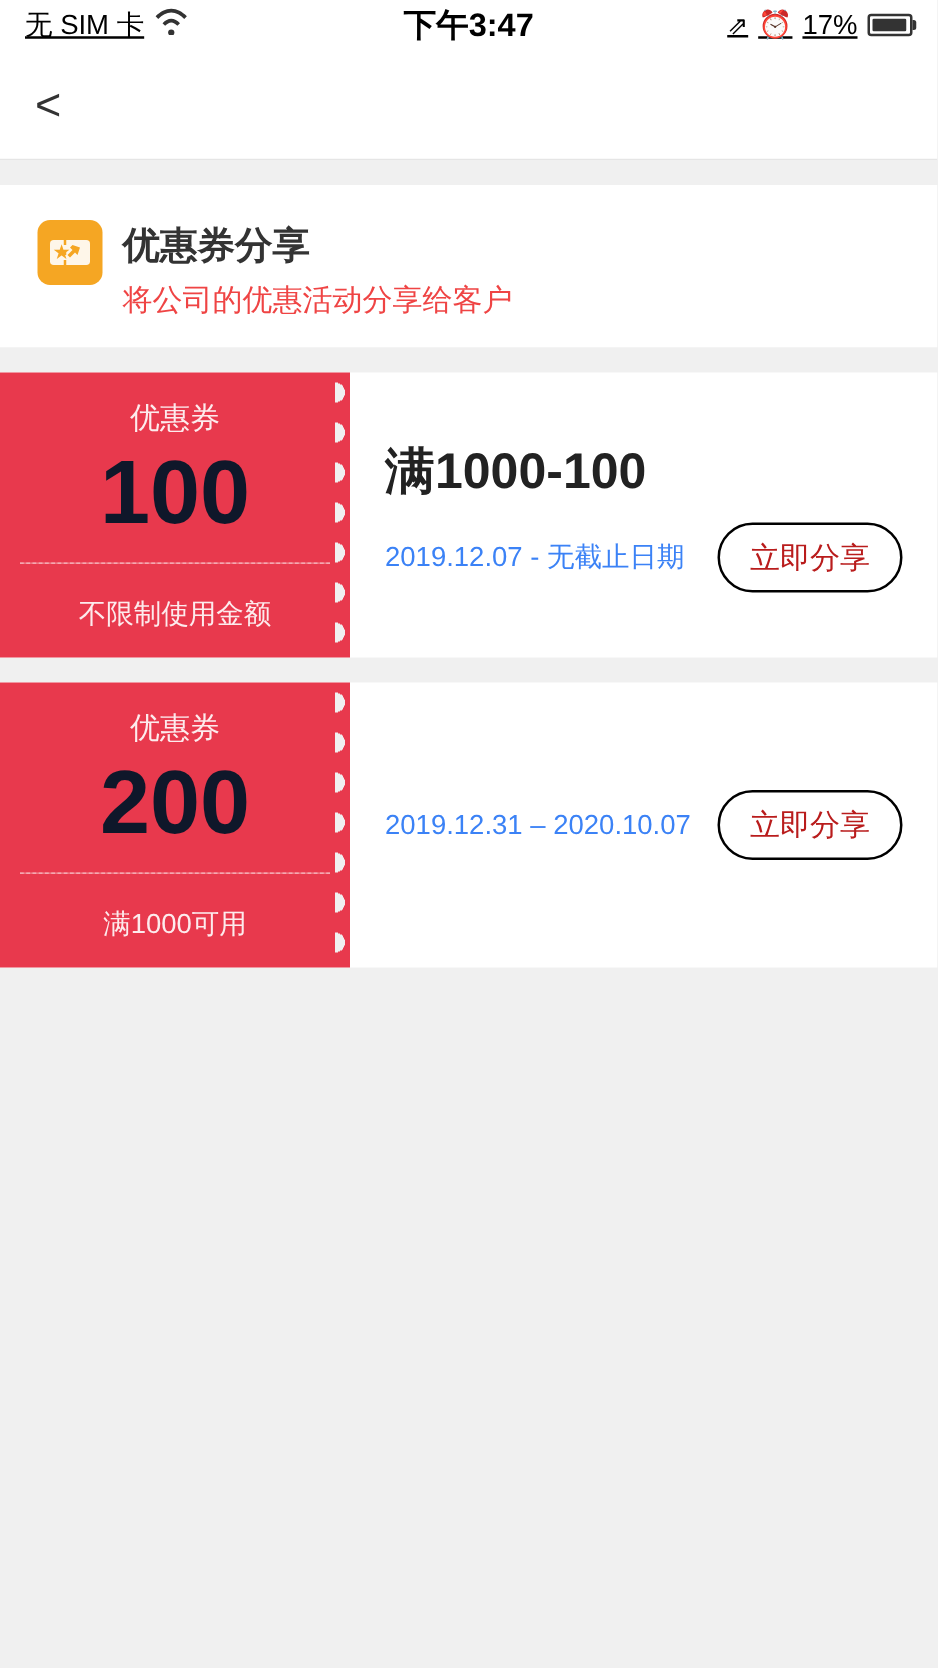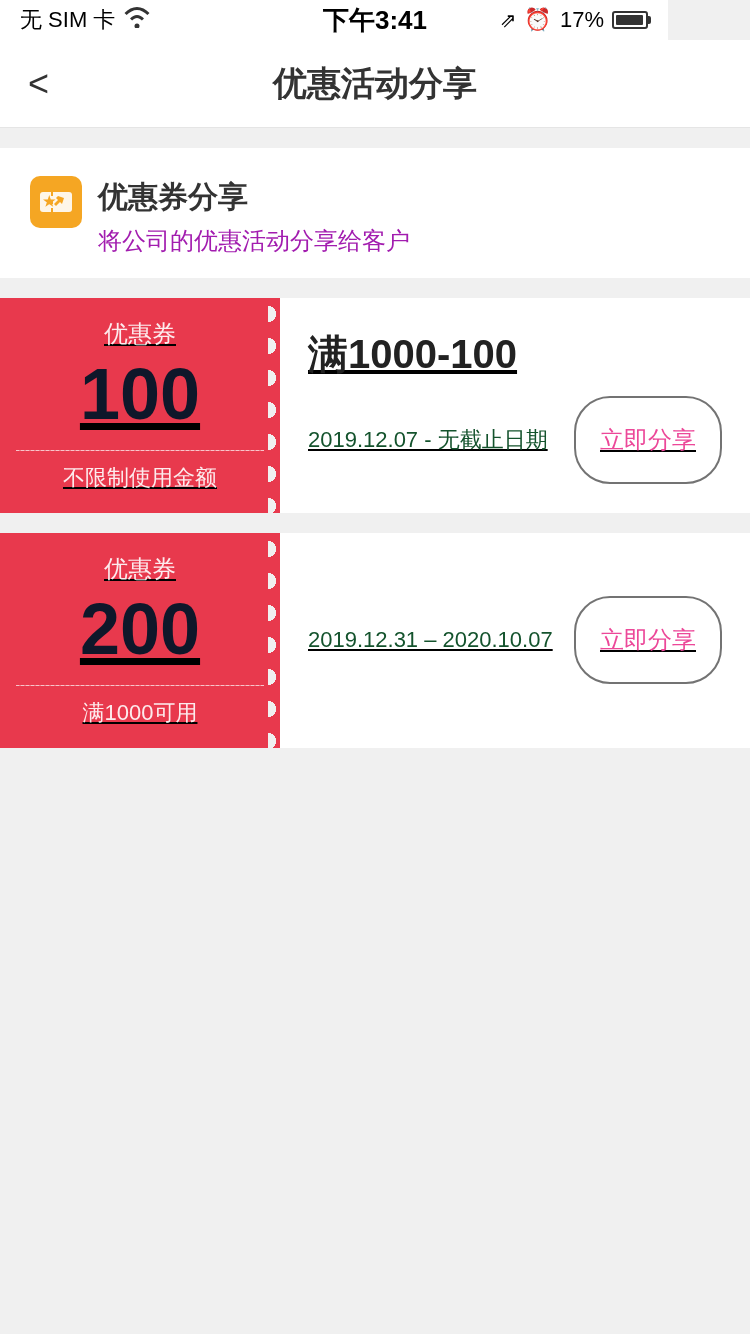--- a/index.html
+++ b/index.html
@@ -7,29 +7,30 @@
     body {
       width: 750px;
       min-height: 1334px;
       background: #f0f0f0;
       font-family: -apple-system, "PingFang SC", "Helvetica Neue", Arial, sans-serif;
       overflow-x: hidden;
     }
 
     
     .status-bar {
-      width: 668px;
+      width: 750px;
       height: 40px;
       background: #fff;
       display: flex;
       align-items: center;
       justify-content: space-between;
       padding: 0 20px;
       font-size: 24px;
       font-weight: 500;
+      text-decoration: underline;
     }
     .status-left {
       display: flex;
       align-items: center;
       gap: 8px;
       font-size: 22px;
     }
     .status-center {
       font-size: 26px;
       font-weight: 600;
@@ -128,41 +129,40 @@
       flex: 1;
     }
     .section-title {
       font-size: 30px;
       font-weight: 700;
       color: #333;
       line-height: 1.4;
     }
     .section-subtitle {
       font-size: 24px;
-      color: #a21caf;
+      color: #ef4444;
       margin-top: 6px;
       line-height: 1.4;
     }
 
     
     .coupon-list {
       padding: 20px 0 0 0;
       background: #f0f0f0;
     }
 
     
     .coupon-card {
       background: #fff;
       margin: 0 0 20px 0;
       display: flex;
       align-items: stretch;
       position: relative;
       overflow: visible;
       min-height: 160px;
-      text-decoration: underline;
     }
 
     
     .coupon-left {
       width: 280px;
       background: #e8394d;
       display: flex;
       flex-direction: column;
       align-items: center;
       justify-content: center;
@@ -212,21 +212,21 @@
       height: 1px;
       background: rgba(255,255,255,0.4);
       margin: 8px 0;
       border: none;
       border-top: 1px dashed rgba(255,255,255,0.5);
     }
     .coupon-condition {
       font-size: 22px;
       color: rgba(255,255,255,0.9);
       text-align: center;
-      margin-top: 4px;
+      margin-top: 17px;
     }
 
     
     .coupon-right {
       flex: 1;
       display: flex;
       flex-direction: column;
       justify-content: center;
       padding: 20px 28px;
       gap: 14px;
@@ -237,29 +237,29 @@
       color: #222;
     }
     .coupon-meta {
       display: flex;
       align-items: center;
       justify-content: space-between;
       gap: 10px;
     }
     .coupon-date {
       font-size: 22px;
-      color: #14532d;
+      color: #3b82f6;
       flex: 1;
     }
     .coupon-share-btn {
-      border: 2px solid #737373;
+      border: 2px solid #000000;
       border-radius: 36px;
-      padding: 26px 24px;
+      padding: 10px 24px;
       font-size: 24px;
-      color: #ec4899;
+      color: #b91c1c;
       background: transparent;
       cursor: pointer;
       white-space: nowrap;
       flex-shrink: 0;
     }
 
     
     .bottom-space {
       width: 750px;
       height: 600px;
@@ -273,36 +273,35 @@
   <div class="status-left">
     <span>无 SIM 卡</span>
     <span>
       <svg width="28" height="22" viewBox="0 0 28 22" fill="none">
         <path d="M14 17.5a2.5 2.5 0 110 5 2.5 2.5 0 010-5z" fill="#333"></path>
         <path d="M7 12.5C9.2 10.3 11.4 9 14 9s4.8 1.3 7 3.5l-2.1 2.1C17.3 13 15.7 12 14 12s-3.3 1-4.9 2.6L7 12.5z" fill="#333"></path>
         <path d="M1.5 7C5.2 3.3 9.4 1 14 1s8.8 2.3 12.5 6L24.4 9.1C21.3 6 17.8 4 14 4S6.7 6 3.6 9.1L1.5 7z" fill="#333"></path>
       </svg>
     </span>
   </div>
-  <div class="status-center">下午3:41</div>
+  <div class="status-center">下午3:47</div>
   <div class="status-right">
     <span style="font-size:20px;">⇗</span>
     <span>⏰</span>
     <span>17%</span>
     <span class="battery">
       <span class="battery-body">
           <span class="battery-fill"></span>
         </span>
     </span>
   </div>
 </div>
 
 <div class="nav-bar">
   <span class="nav-back">&lt;</span>
-  <span class="nav-title">优惠活动分享</span>
 </div>
 
 <div class="separator"></div>
 
 <div class="section-header">
   <div class="section-icon">
     <svg width="36" height="36" viewBox="0 0 36 36" fill="none">
 
       <rect x="2" y="8" width="32" height="20" rx="3" fill="#fff" opacity="0.9"></rect>
       <path d="M14 8v4M14 16v4M14 24v4" stroke="#f5a623" stroke-width="2"></path>

